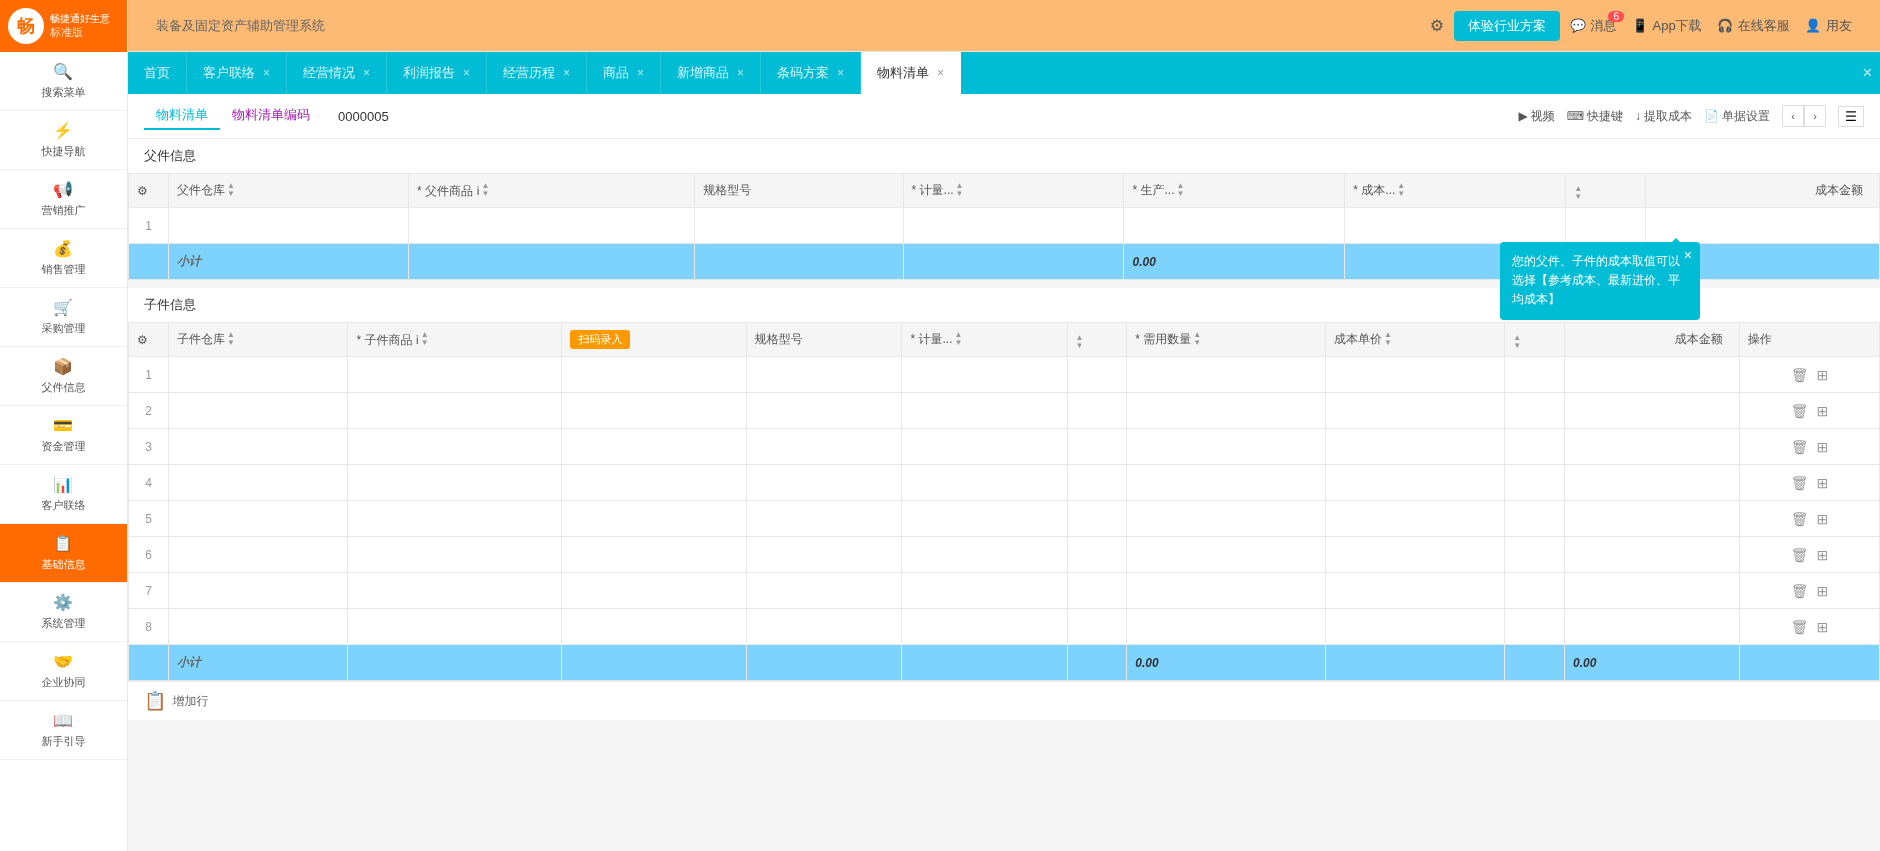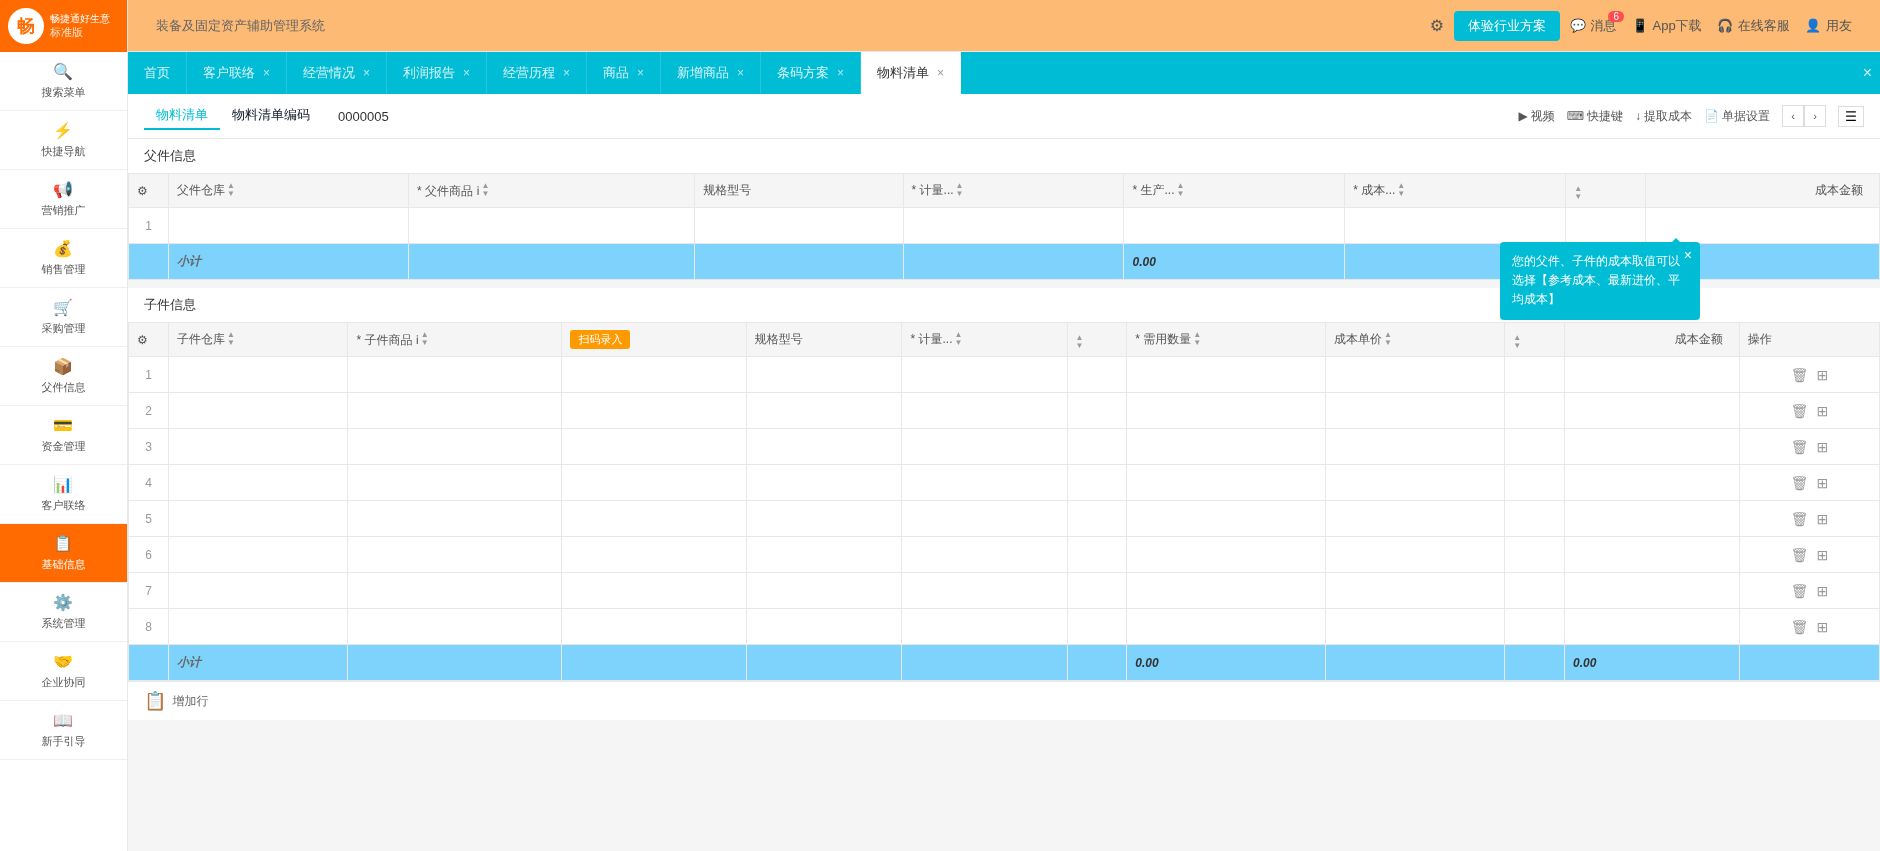--- a/index.html
+++ b/index.html
@@ -39,21 +39,21 @@
     .nav-tab.active { background: #fff; color: #333; }
     .nav-tab .close { font-size: 12px; color: rgba(255,255,255,0.7); margin-left: 4px; }
     .nav-tab.active .close { color: #999; }
 
     
     .content { flex: 1; overflow-y: auto; background: #f5f5f5; padding: 0; position: relative; }
 
     
     .page-header { background: #fff; padding: 8px 16px; display: flex; align-items: center; gap: 16px; border-bottom: 1px solid #e8e8e8; position: relative; }
     .page-header-tabs { display: flex; gap: 0; }
-    .page-header-tab { padding: 4px 12px; font-size: 13px; cursor: pointer; color: #0f172a; border-bottom: 2px solid transparent; }
+    .page-header-tab { padding: 4px 12px; font-size: 13px; cursor: pointer; color: #a21caf; border-bottom: 2px solid transparent; }
     .page-header-tab.active { color: #00bcd4; border-bottom-color: #00bcd4; }
     .page-header-code { font-size: 13px; color: #333; }
     .page-header-actions { margin-left: auto; display: flex; align-items: center; gap: 12px; color: #555; font-size: 12px; }
     .page-header-action { display: flex; align-items: center; gap: 3px; cursor: pointer; color: #555; }
 
     
     .section { background: #fff; margin: 0; padding: 0; }
     .section-title { padding: 8px 16px; font-size: 13px; font-weight: normal; color: #333; background: #fff; }
 
     

